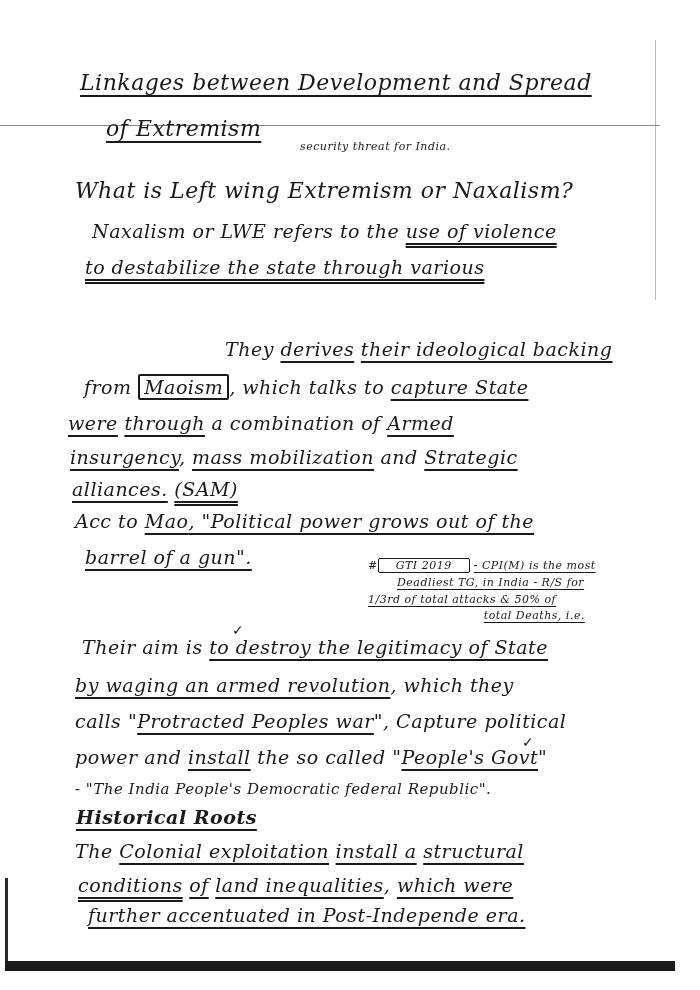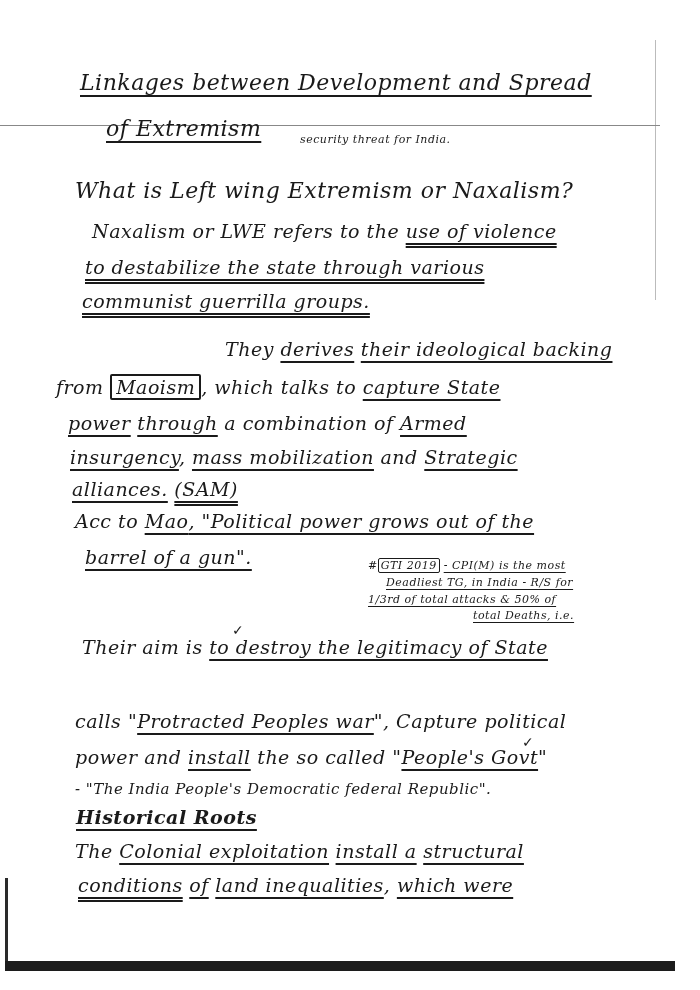--- a/index.html
+++ b/index.html
@@ -32,43 +32,42 @@
   <div class="scan-edge" style="left:655px;top:40px;width:1px;height:260px;"></div>
   <div class="rule-h" style="left:0;top:125px;width:660px;height:1px;background:#888;"></div>
 
   <div class="line big" style="left:80px;top:72px;">
     <span class="u">Linkages between Development and Spread</span>
   </div>
   <div class="line big" style="left:82px;top:118px;margin-left:24px;">
     <span class="u">of Extremism</span>
   </div>
   <div class="line small" style="left:256px;top:124px;">
-    <div style="margin-left:44px;margin-top:10px;">security threat for India.</div>
+    <div style="margin-left:44px;margin-top:17px;">security threat for India.</div>
   </div>
 
   <div class="line big" style="left:75px;top:180px;">What is Left wing Extremism or Naxalism?</div>
   <div class="line mid" style="left:92px;top:222px;">
     <span>Naxalism or LWE refers to the</span>
     <span class="uu">use of violence</span>
   </div>
   <div class="line mid uu" style="left:85px;top:258px;">to destabilize the state through various</div>
-  <div class="line mid uu" style="left:82px;top:292px;">communist guerrilla groups.</div>
 
   <div class="line mid" style="left:225px;top:340px;">
     <span>They</span>
     <span class="u">derives</span>
     <span class="u">their ideological backing</span>
   </div>
-  <div class="line mid" style="left:56px;top:378px;">
+  <div class="line mid" style="left:84px;top:378px;">
     <span>from</span>
     <span class="box">Maoism</span><span>, which talks to</span>
     <span class="u">capture State</span>
   </div>
   <div class="line mid" style="left:68px;top:414px;">
-    <span class="u">power</span>
+    <span class="u">were</span>
     <span class="u">through</span>
     <span>a combination of</span>
     <span class="u">Armed</span>
   </div>
   <div class="line mid" style="left:70px;top:448px;">
     <span class="u">insurgency</span><span>,</span>
     <span class="u">mass mobilization</span>
     <span>and</span>
     <span class="u">Strategic</span>
   </div>
@@ -78,33 +77,36 @@
   </div>
 
   <div class="line mid" style="left:75px;top:512px;">
     <span>Acc to</span>
     <span class="u">Mao</span><span class="u">, "Political power grows out of the</span>
   </div>
   <div class="line mid u" style="left:85px;top:548px;">barrel of a gun".</div>
 
   <div class="line small" style="left:368px;top:560px;font-size:11px;">
     <div>
-      <span>#</span><span class="box" style="border-width:1.5px;padding:0 2px;">GTI 2019</span>
+      <span>#</span><span class="box" style="border-width:1.5px;padding:0 17px;">GTI 2019</span>
       <span class="u" style="text-decoration-thickness:1px;text-underline-offset:3px;">- CPI(M) is the most</span>
     </div>
-    <div class="u" style="margin-left:18px;margin-top:6px;text-decoration-thickness:1px;text-underline-offset:3px;">Deadliest TG, in India - R/S for</div>
+    <div class="u" style="margin-left:29px;margin-top:6px;text-decoration-thickness:1px;text-underline-offset:3px;">Deadliest TG, in India - R/S for</div>
     <div class="u" style="margin-top:6px;text-decoration-thickness:1px;text-underline-offset:3px;">1/3rd of total attacks &amp; 50% of</div>
     <div class="u" style="margin-left:105px;margin-top:5px;text-decoration-thickness:1px;text-underline-offset:3px;text-align:center;">total Deaths, i.e.</div>
   </div>
 
   <div class="line mid" style="left:82px;top:638px;">
     <span>Their aim is</span>
     <span class="u">to destroy the legitimacy of State</span>
   </div>
   <div class="check" style="left:232px;top:622px;">✓</div>
+  <div class="line mid" style="left:75px;top:676px;">
+    <span class="u">by waging an armed revolution</span><span>, which they</span>
+  </div>
   <div class="line mid" style="left:75px;top:712px;">
     <span>calls "</span><span class="u">Protracted Peoples war</span><span>", Capture political</span>
   </div>
   <div class="line mid" style="left:75px;top:748px;">
     <span>power and</span>
     <span class="u">install</span>
     <span>the so called "</span><span class="u">People's Govt</span><span>"</span>
   </div>
   <div class="check" style="left:522px;top:734px;">✓</div>
   <div class="line" style="left:75px;top:782px;font-size:15px;">- "The India People's Democratic federal Republic".</div>
@@ -115,16 +117,17 @@
     <span class="u">Colonial exploitation</span>
     <span class="u">install a</span>
     <span class="u">structural</span>
   </div>
   <div class="line mid" style="left:78px;top:876px;">
     <span class="uu">conditions</span>
     <span class="u">of</span>
     <span class="u">land inequalities</span><span>,</span>
     <span class="u">which were</span>
   </div>
+  <div class="line mid u" style="left:88px;top:906px;">further accentuated in Post-Independe era.</div>
 
   <div class="left-bar"></div>
   <div class="bottom-bar"></div>
 </div>
 
 </body></html>

